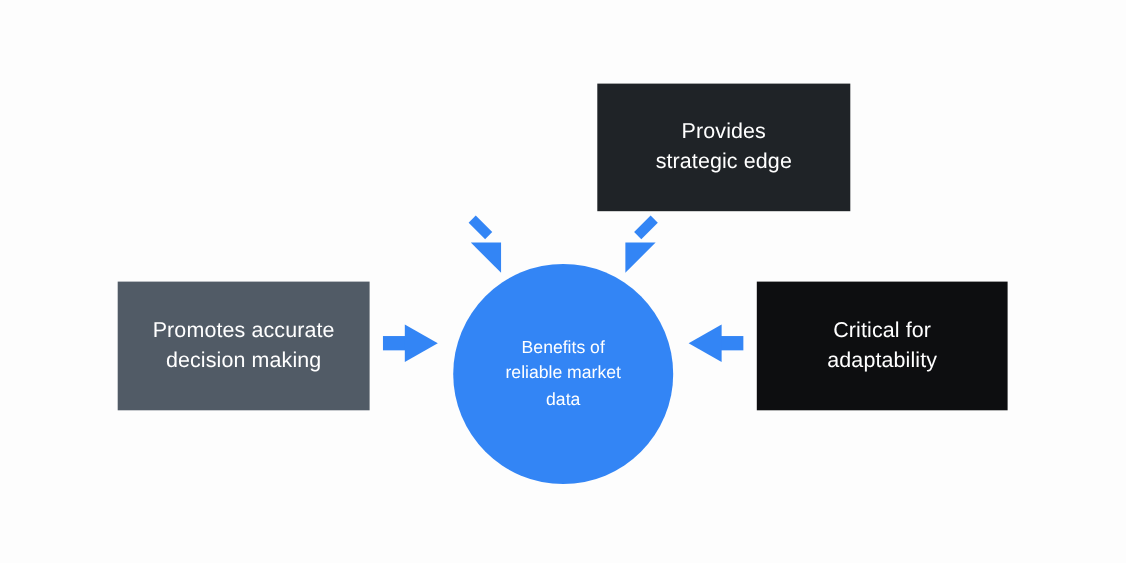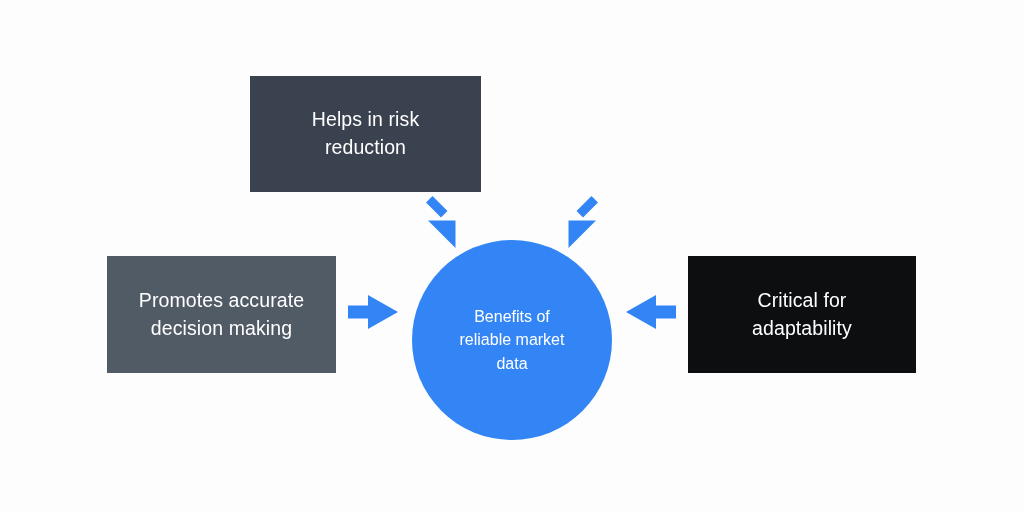--- a/index.html
+++ b/index.html
@@ -117,25 +117,25 @@
     top: 292px;
     width: 52px;
     height: 40px;
   }
 </style>
 </head>
 <body>
 
 <div id="canvas">
 
-  <div class="node-box" id="box-risk">
-    <span class="label-text">Helps in risk
-reduction</span>
+
+  <div class="node-box" id="box-strategic">
+    <span class="label-text">Provides
+strategic edge</span>
   </div>
-
 
   <div class="node-box" id="box-decision">
     <span class="label-text">Promotes accurate
 decision making</span>
   </div>
 
   <div class="node-box" id="box-adaptability">
     <span class="label-text">Critical for
 adaptability</span>
   </div>

